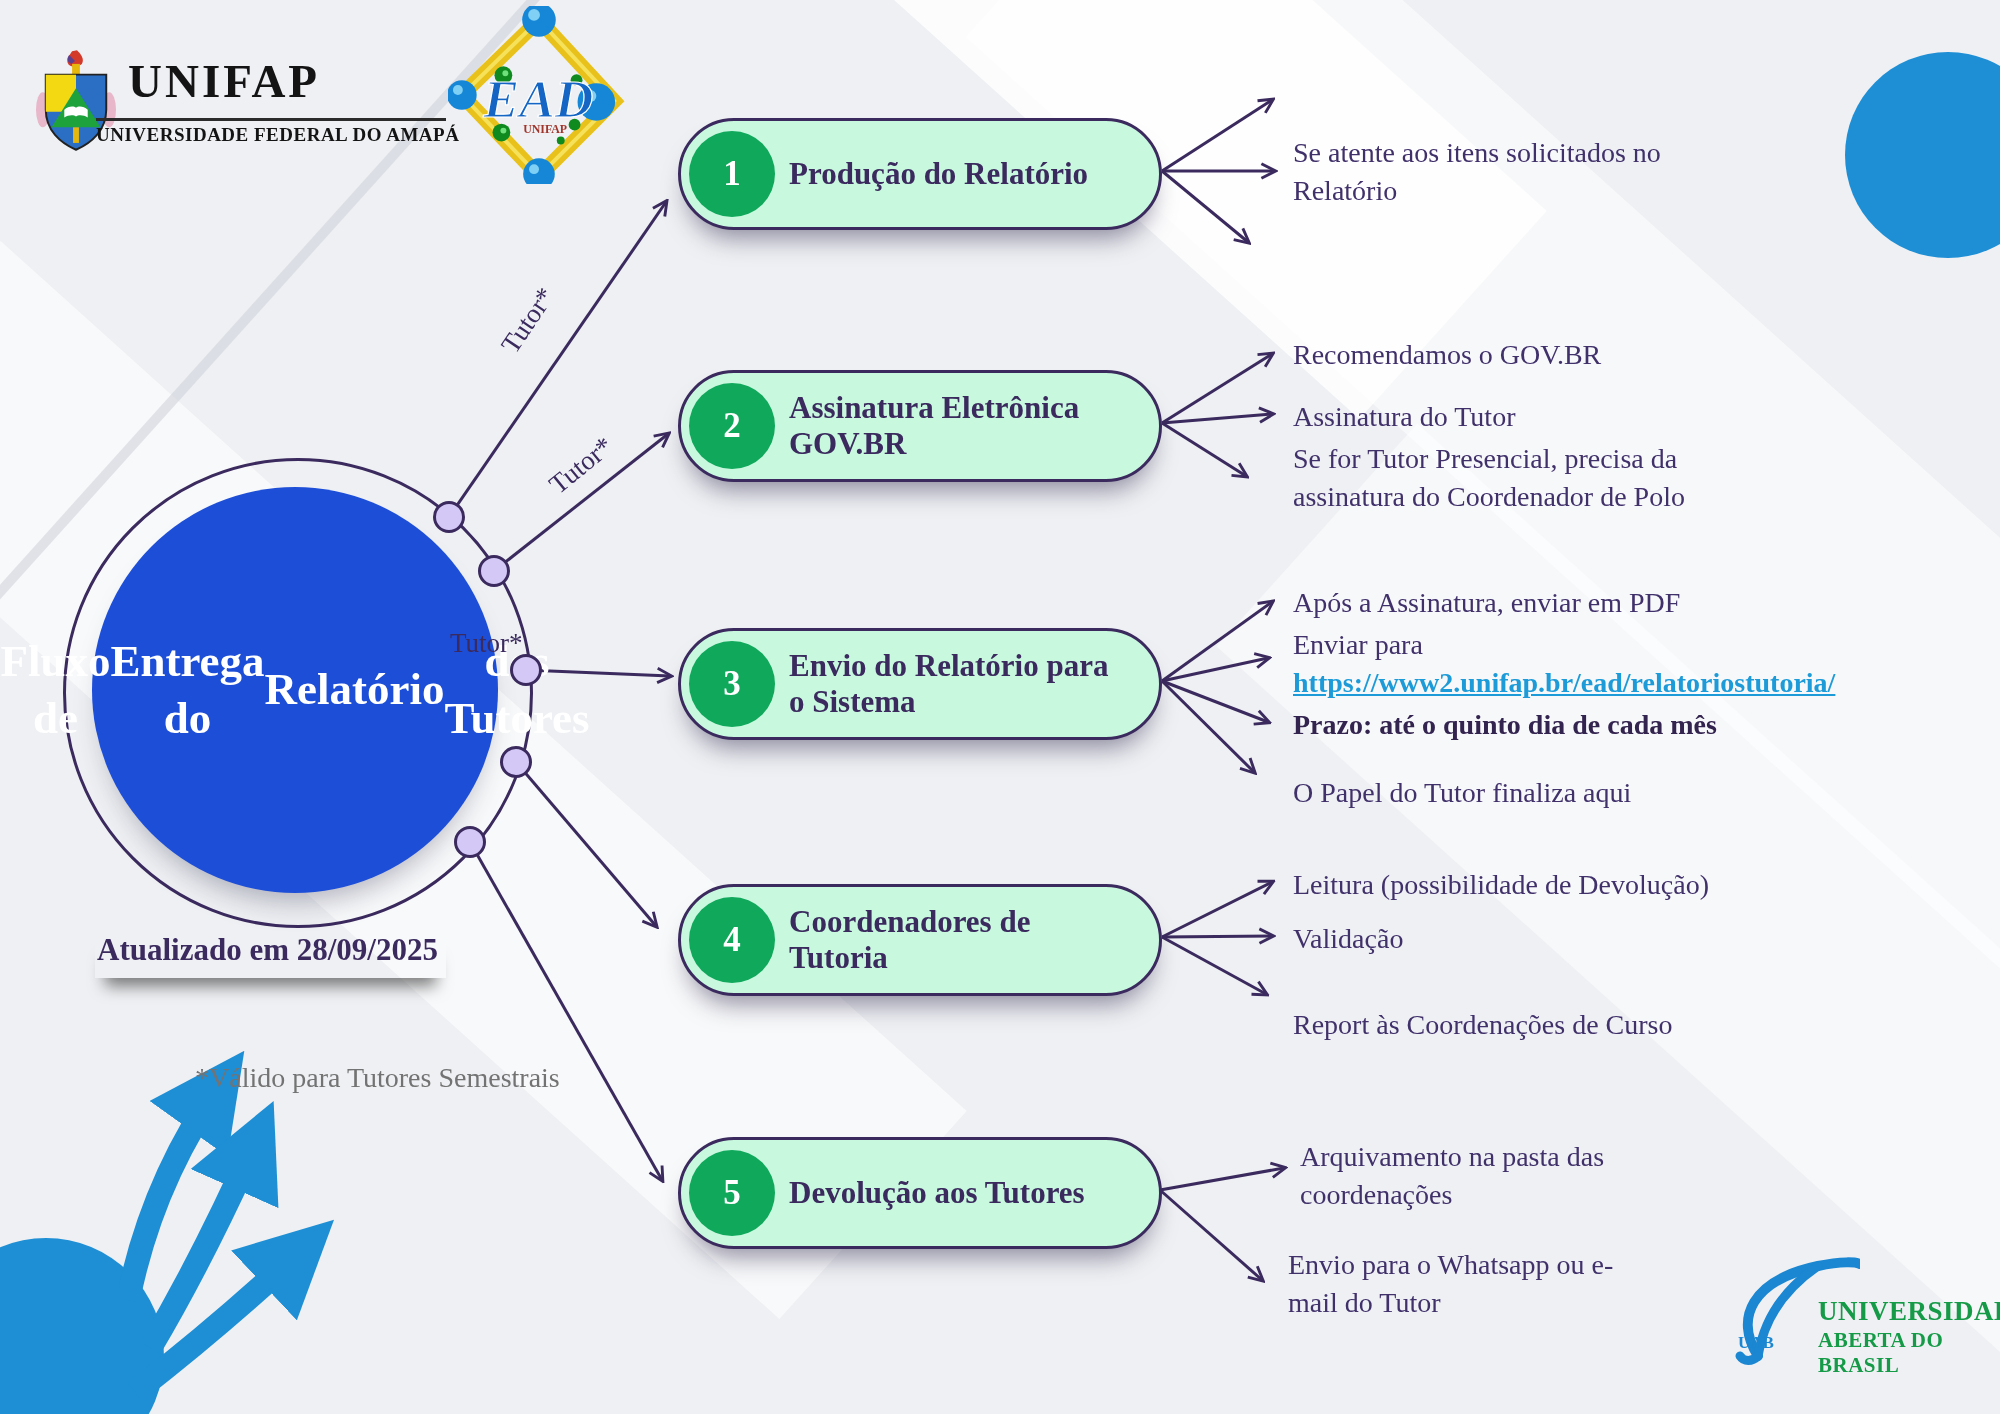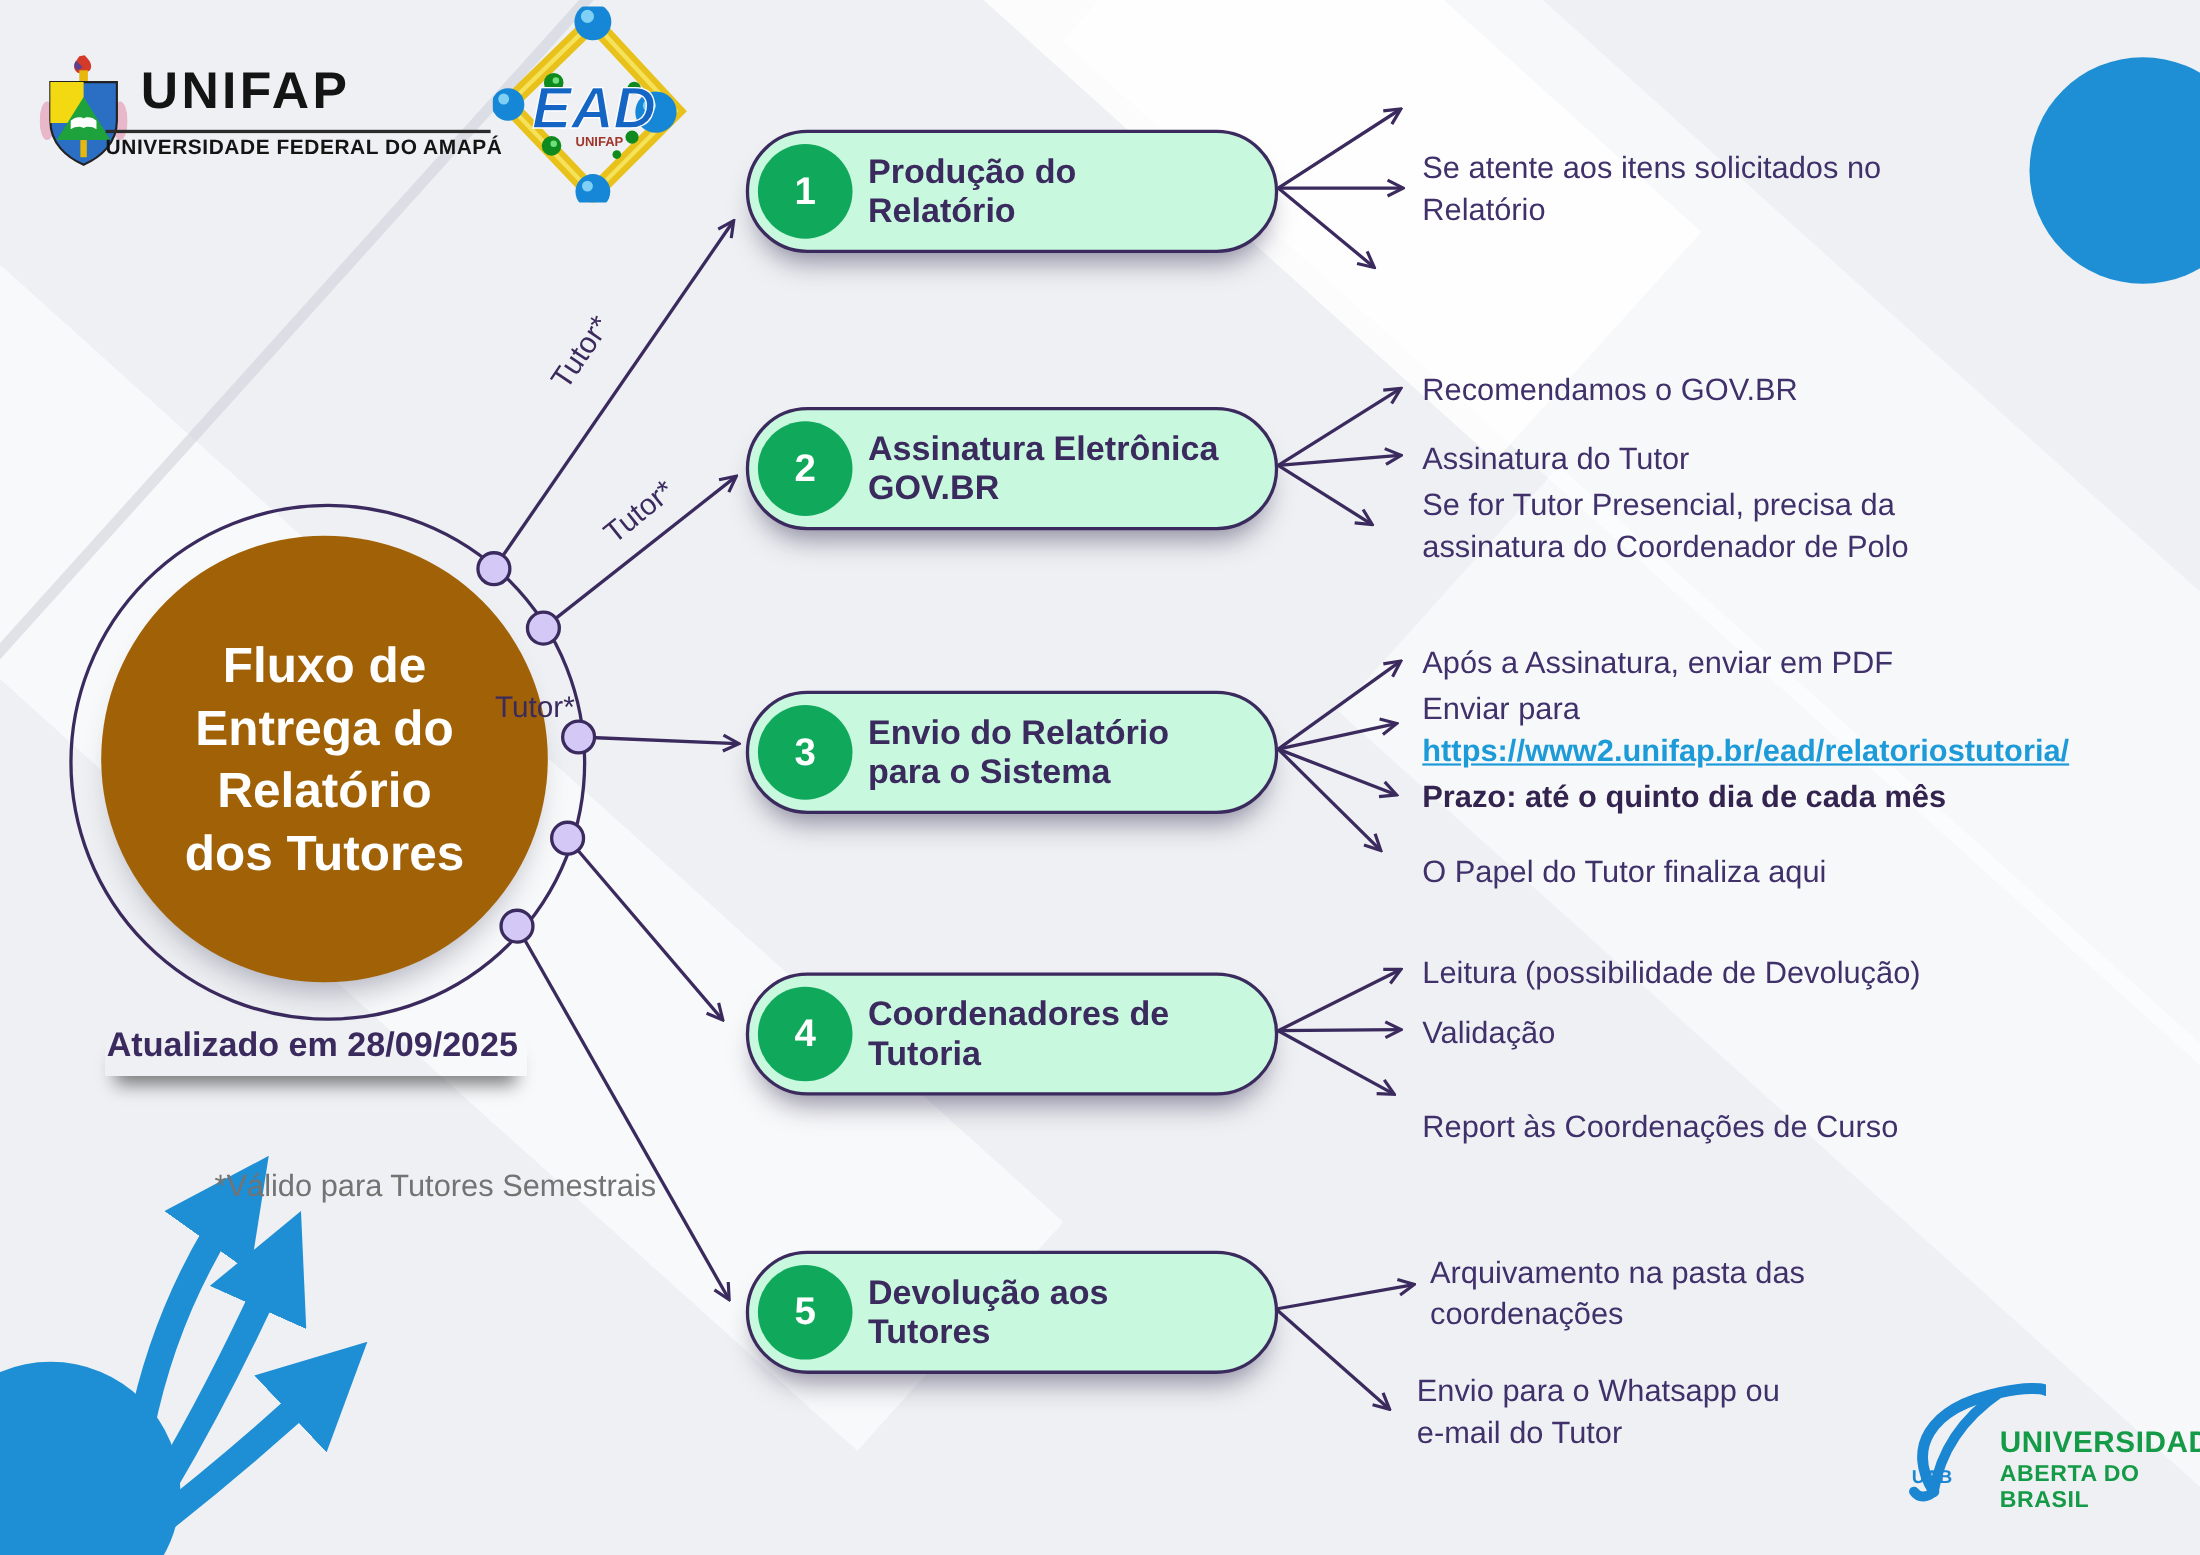--- a/index.html
+++ b/index.html
@@ -1,19 +1,19 @@
 <!DOCTYPE html>
 <html><head>
 <meta charset="utf-8">
 <title>Fluxo de Entrega do Relatório dos Tutores</title>
 <style>
   html,body{margin:0;padding:0;background:#dfe1e6;}
   #canvas{
     position:relative;width:2000px;height:1414px;overflow:hidden;
-    background:#eef0f3;font-family:Liberation Sans, sans-serif;
+    background:#eef0f3;font-family:Liberation Serif, serif;
   }
   
   .ribbon{position:absolute;transform:rotate(42deg);z-index:0;}
   .rb1{left:320px;top:-260px;width:1300px;height:280px;background:rgba(255,255,255,0.8);}
   .rb2{left:880px;top:260px;width:1500px;height:320px;background:rgba(255,255,255,0.55);}
   .rb3{left:-260px;top:640px;width:1300px;height:280px;background:rgba(255,255,255,0.6);}
   .rb4{left:1150px;top:820px;width:1300px;height:300px;background:rgba(255,255,255,0.5);}
   .rb5{left:240px;top:-180px;width:10px;height:1000px;background:rgba(205,207,216,0.55);}
   .deco-circle{position:absolute;border-radius:50%;background:#1e8fd5;z-index:1;}
   .dc-tr{left:1845px;top:52px;width:206px;height:206px;}
@@ -28,21 +28,21 @@
   .unifap-rule{position:absolute;left:60px;top:70px;width:350px;border-top:3px solid #2b2b2b;}
   .unifap-sub{position:absolute;left:60px;top:76px;font-size:19px;font-weight:bold;color:#141414;letter-spacing:0.5px;}
   .ead-block{position:absolute;left:448px;top:6px;z-index:3;}
   .uab-block{position:absolute;left:1700px;top:1256px;z-index:3;width:300px;height:140px;}
   .uab-line1{position:absolute;left:118px;top:40px;font-size:27px;font-weight:bold;color:#159a47;letter-spacing:0.5px;}
   .uab-line2{position:absolute;left:118px;top:72px;font-size:21px;font-weight:bold;color:#159a47;letter-spacing:0.5px;}
 
   
   .ring{position:absolute;left:63px;top:458px;width:464px;height:464px;border:3px solid #3b2a5e;border-radius:50%;z-index:2;}
   .hub{position:absolute;left:92px;top:487px;width:406px;height:406px;border-radius:50%;
-       background:#a16207;display:flex;flex-direction:column;align-items:center;justify-content:center;
+       background:#1d4ed8;display:flex;flex-direction:row;align-items:center;justify-content:center;
        color:#ffffff;font-weight:bold;font-size:45px;line-height:1.27;text-align:center;z-index:3;
        box-shadow:0 20px 30px -14px rgba(50,50,80,0.4);}
   .dot{position:absolute;width:26px;height:26px;border-radius:50%;background:#d4c9f6;border:3px solid #3b2a5e;z-index:4;}
   .edge-label{position:absolute;color:#3b2a5e;font-size:27px;font-weight:500;z-index:4;}
 
   .updated{position:absolute;left:95px;top:932px;font-size:31px;font-weight:bold;color:#3b2a5e;
            padding:0 8px 10px 2px;z-index:3;box-shadow:0 18px 16px -10px rgba(0,0,0,0.5);}
   .footnote{position:absolute;left:195px;top:1062px;font-size:28px;color:#737373;z-index:3;}
 
   

